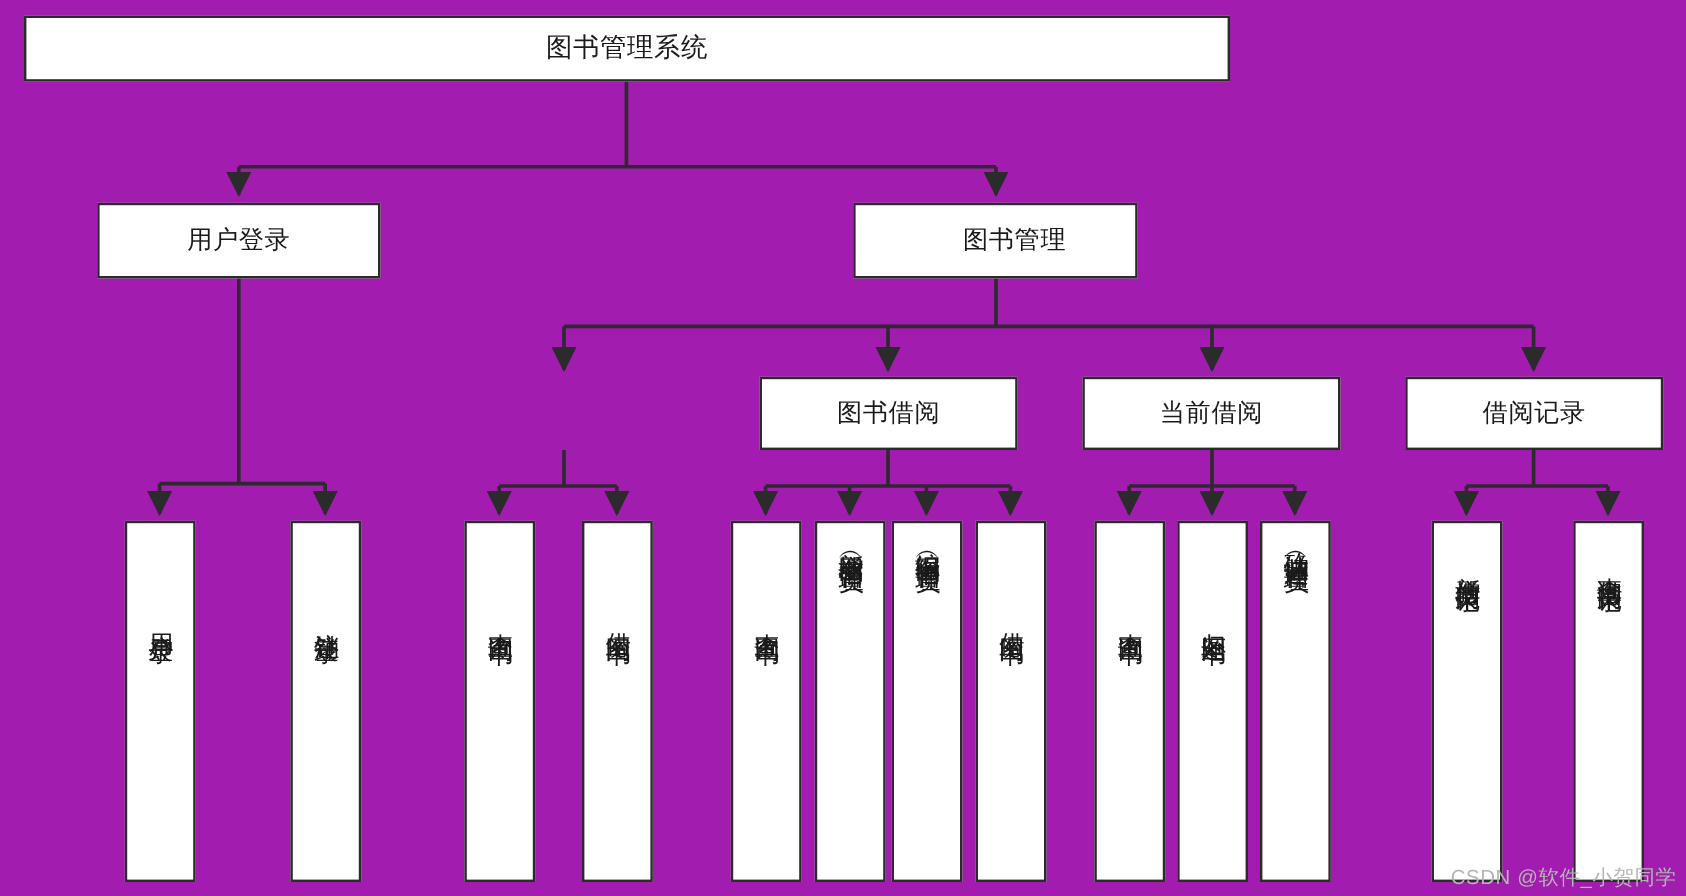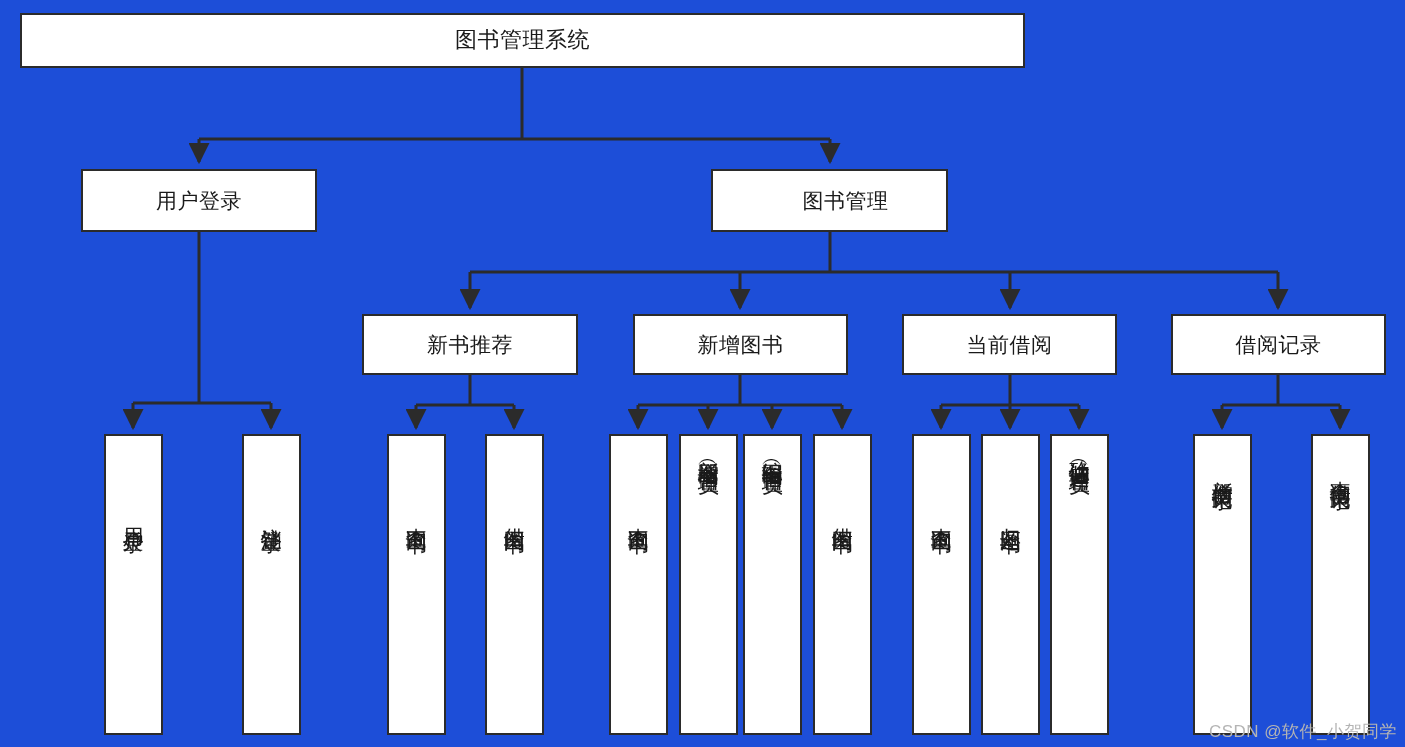--- a/index.html
+++ b/index.html
@@ -7,21 +7,21 @@
     padding: 0;
     background: #ffffff;
   }
   body {
     font-family: "Liberation Sans", "DejaVu Sans", sans-serif;
   }
   #canvas {
     position: relative;
     width: 1405px;
     height: 747px;
-    background: #1d4ed8;
+    background: #a21caf;
     overflow: hidden;
   }
   svg#wires {
     position: absolute;
     left: 0;
     top: 0;
     width: 1405px;
     height: 747px;
     pointer-events: none;
   }
@@ -135,26 +135,23 @@
   </div>
 
   <div class="node h" style="left:81px; top:169px; width:236px; height:63px;">
     <span class="label">用户登录</span>
   </div>
 
   <div class="node h" style="left:711px; top:169px; width:237px; height:63px;padding-left:32px;">
     <span class="label">图书管理</span>
   </div>
 
-  <div class="node h" style="left:362px; top:314px; width:216px; height:61px;">
-    <span class="label">新书推荐</span>
-  </div>
 
   <div class="node h" style="left:633px; top:314px; width:215px; height:61px;">
-    <span class="label">新增图书</span>
+    <span class="label">图书借阅</span>
   </div>
 
   <div class="node h" style="left:902px; top:314px; width:215px; height:61px;">
     <span class="label">当前借阅</span>
   </div>
 
   <div class="node h" style="left:1171px; top:314px; width:215px; height:61px;">
     <span class="label">借阅记录</span>
   </div>
 

